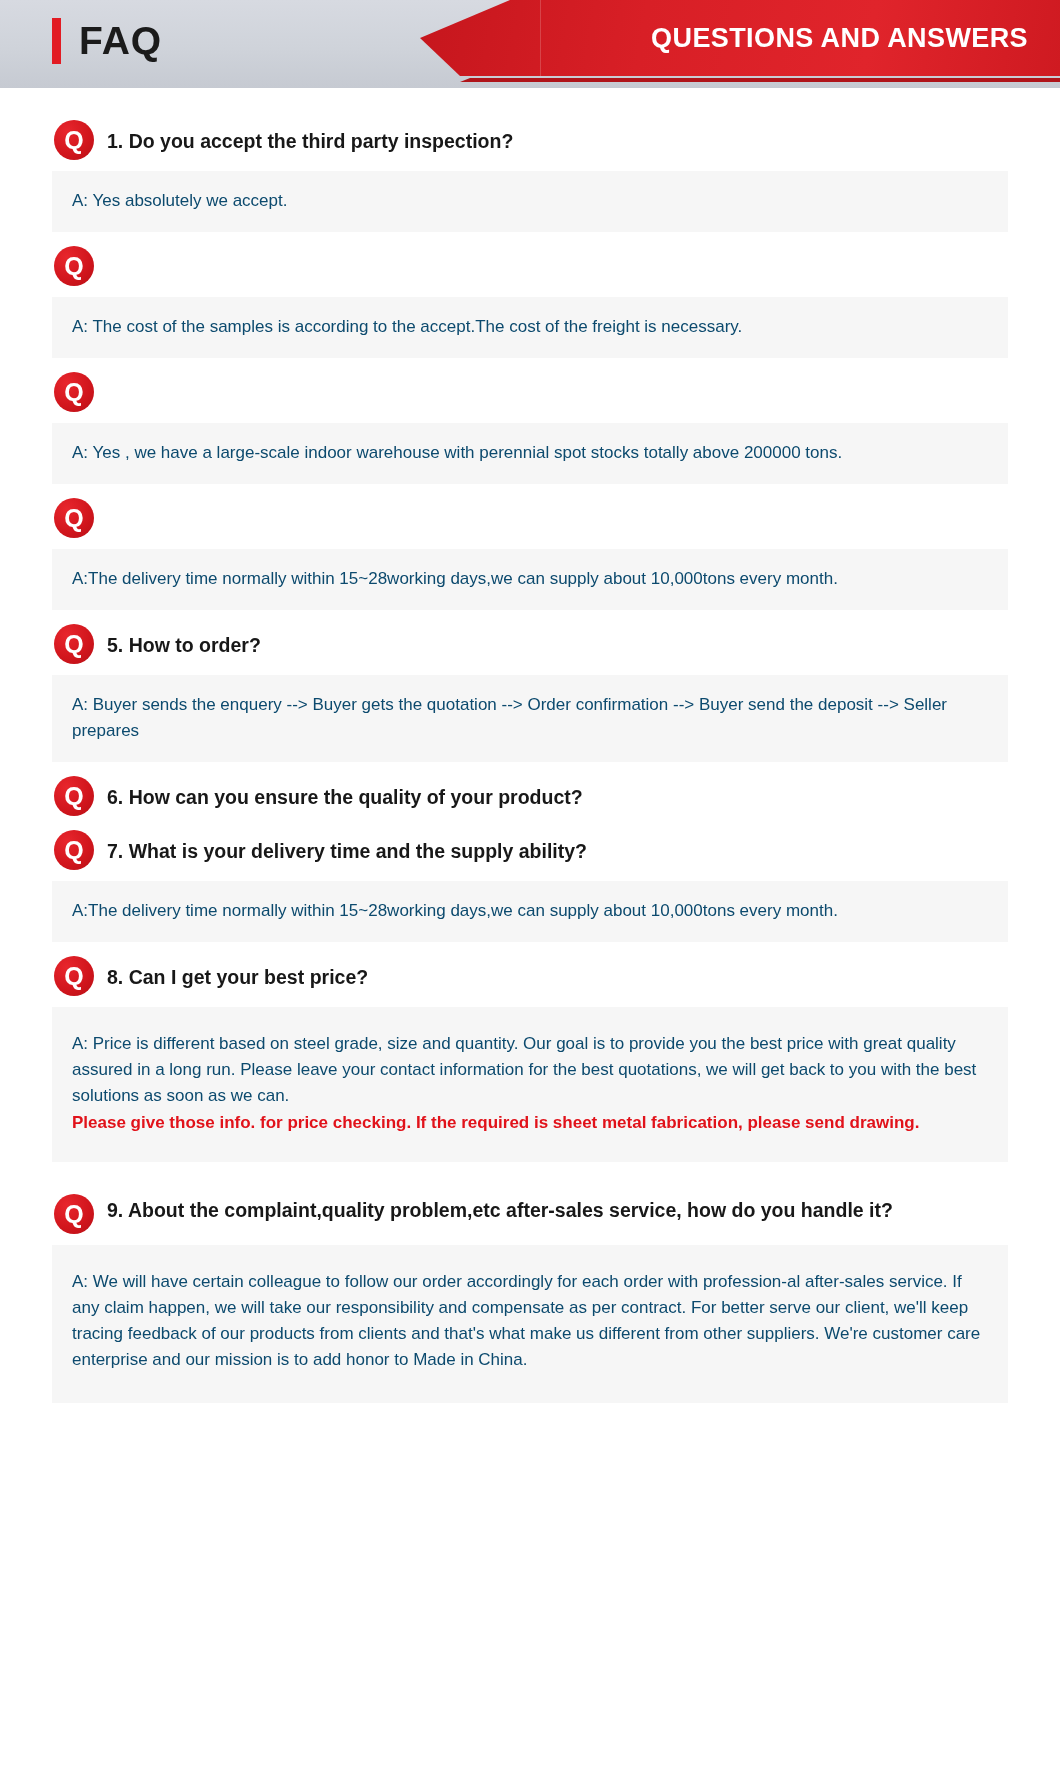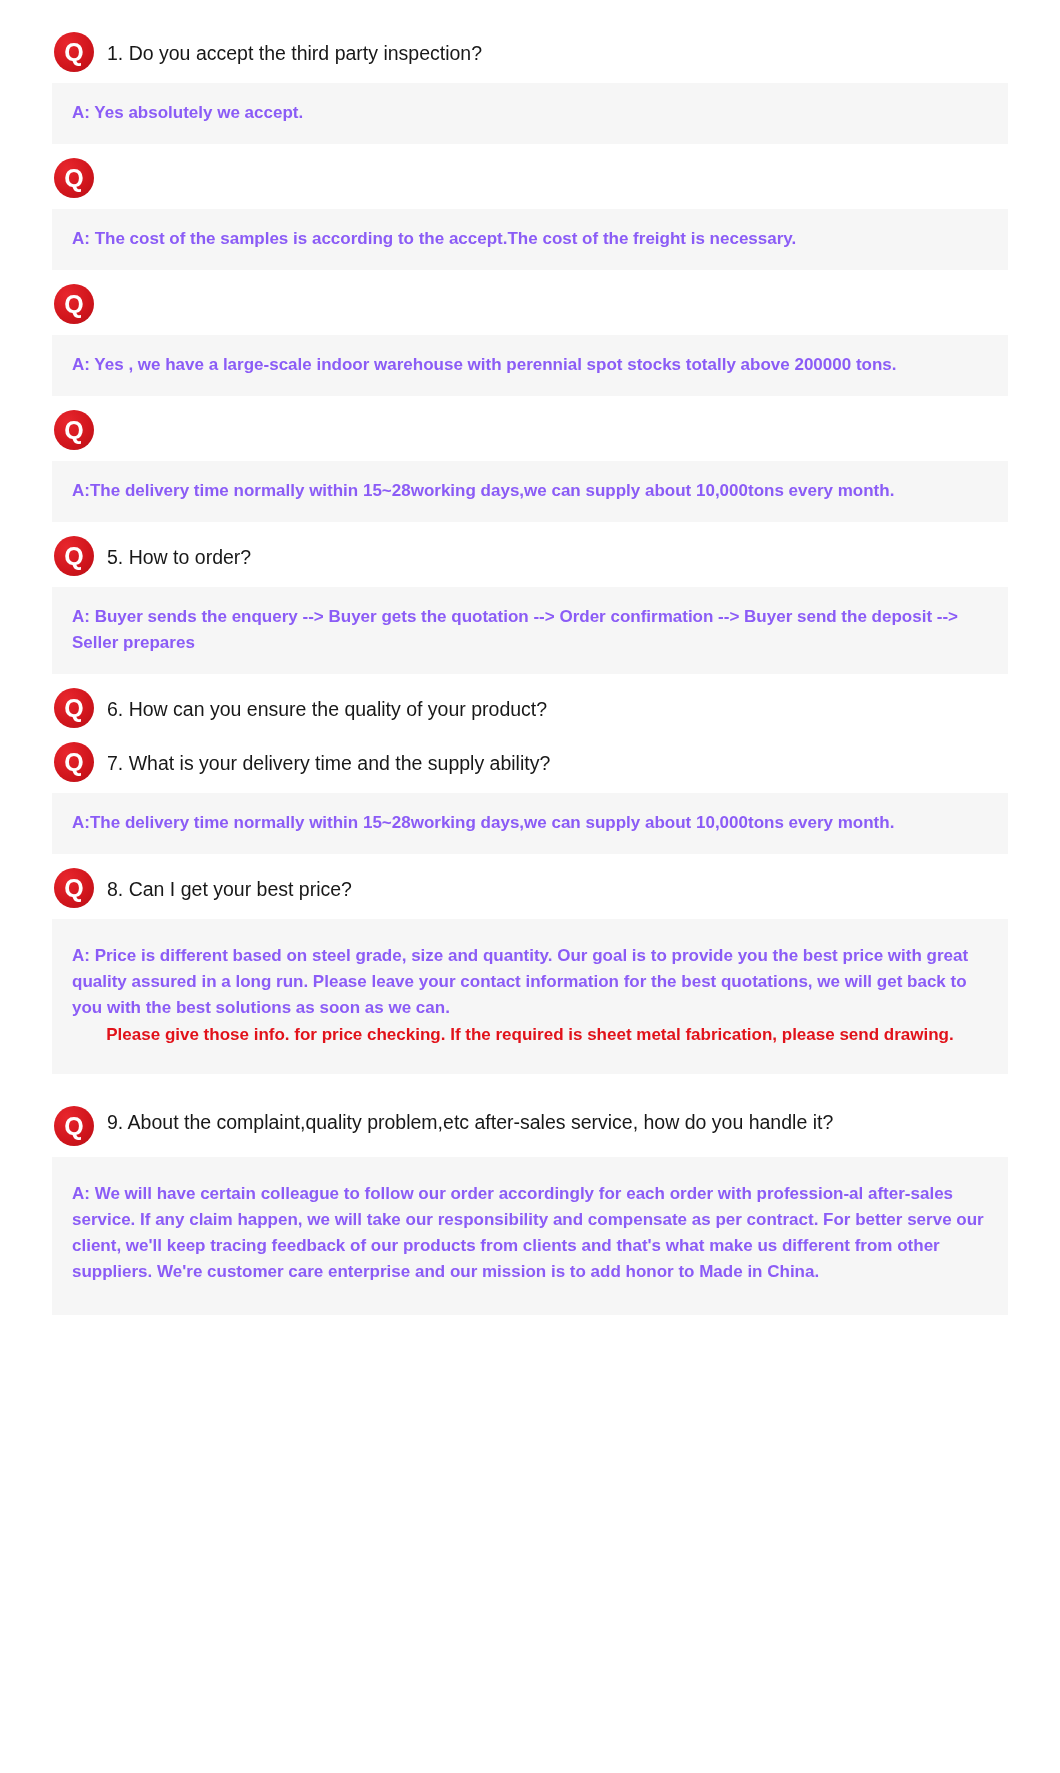--- a/index.html
+++ b/index.html
@@ -117,55 +117,65 @@
     font-size: 25px;
     font-weight: bold;
     display: flex;
     align-items: center;
     justify-content: center;
     line-height: 1;
     margin-top: -2px;
   }
   .q-text {
     font-size: 19.5px;
-    font-weight: normal;
+    font-weight: bold;
     color: #181818;
     line-height: 27px;
     padding-top: 6px;
   }
   .a-box {
     background: #f6f6f6;
     padding: 17px 20px 18px 20px;
     margin-left: 0;
   }
   .a-text {
     font-size: 17px;
     line-height: 26px;
-    color: #8b5cf6;
-    font-weight: bold;
+    color: #0c4a6e;
+    font-weight: normal;
   }
   .a-note {
     display: block;
     color: #e1121a;
     font-weight: bold;
     font-size: 17px;
     line-height: 26px;
     margin-top: 1px;
-    text-align: center;
   }
   .item-8 .a-box { padding: 24px 20px 26px 20px; }
   .item-9 .a-box { padding: 24px 20px 30px 20px; }
   .item-9 { margin-top: 34px; }
   .item-9 .q-text { line-height: 25px; padding-top: 2px; }
 </style>
 </head>
 <body>
 
 <div class="page">
 
+  <div class="header">
+    <div class="header-left">
+      <div class="header-bar"></div>
+      <div class="faq-title">FAQ</div>
+    </div>
+    <div class="header-right">
+      <div class="red-shape"></div>
+      <div class="red-underline"></div>
+      <div class="qa-text">QUESTIONS AND ANSWERS</div>
+    </div>
+  </div>
 
   <div class="faq-body">
 
     <div class="faq-item item-1">
       <div class="q-row">
         <div class="q-badge">Q</div>
         <div class="q-text">1. Do you accept the third party inspection?</div>
       </div>
       <div class="a-box">
         <div class="a-text">A: Yes absolutely we accept.</div>

